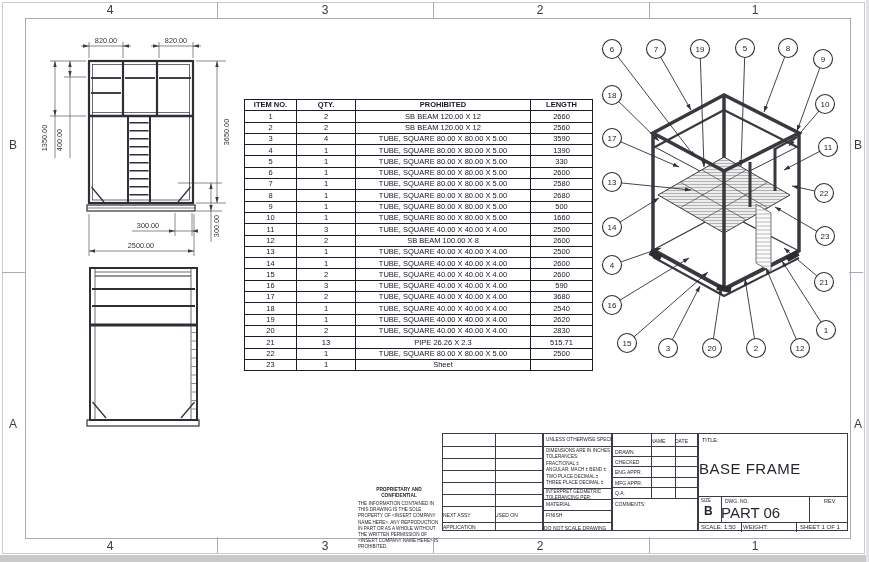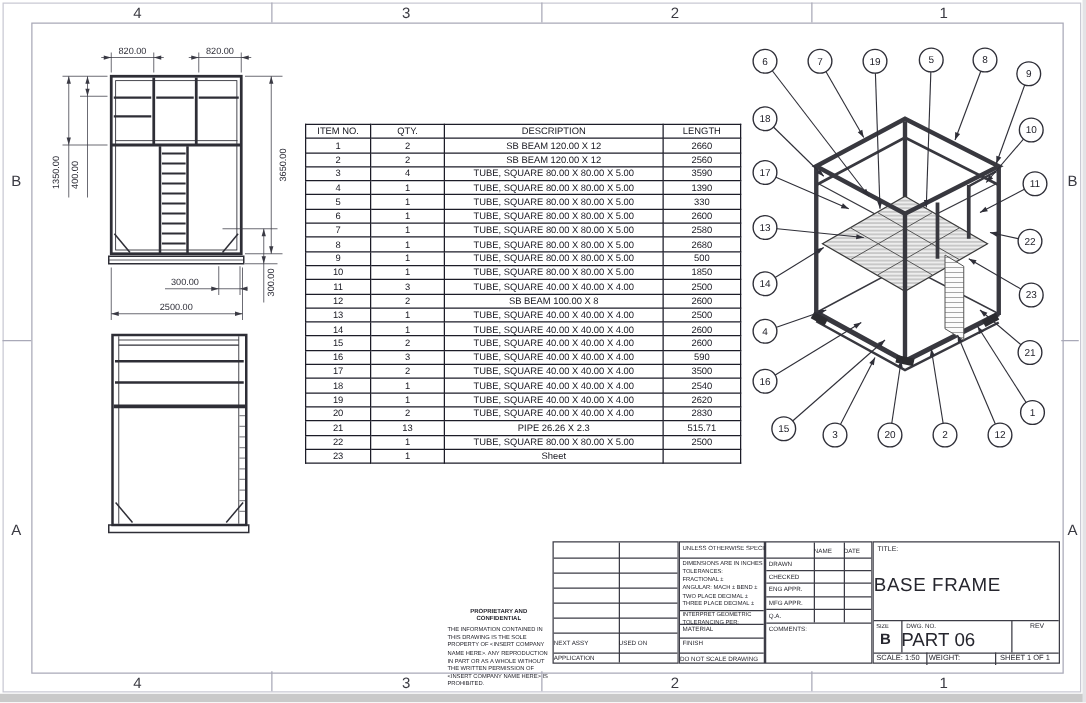--- a/index.html
+++ b/index.html
@@ -11,21 +11,21 @@
   .inner-frame{left:25px;top:18px;width:824px;height:519px;border:1px solid #a9a9b8;}
   .tickv{width:1px;background:#a9a9b8;}
   .tickh{height:1px;background:#a9a9b8;}
   .zone{width:40px;text-align:center;font-size:12px;color:#3a3a42;line-height:14px;}
   .zone-side{width:14px;text-align:center;font-size:12px;color:#3a3a42;line-height:14px;}
   
   .bom{left:244px;top:99px;}
   .bom table{border-collapse:collapse;table-layout:fixed;width:348px;border:1.5px solid #1c1c28;}
   .bom th,.bom td{border:1px solid #1c1c28;font-size:7.5px;line-height:1;text-align:center;
                   padding:0;height:10.3px;overflow:hidden;white-space:nowrap;font-weight:normal;color:#16161f;}
-  .bom th{font-weight:normal;text-align:center;}
+  .bom th{font-weight:bold;text-align:center;}
   
   .tb{box-sizing:border-box;border:1px solid #3c3c46;background:#fff;}
   .hl{position:absolute;height:1px;background:#3c3c46;left:0;right:0;}
   .vl{position:absolute;width:1px;background:#3c3c46;top:0;bottom:0;}
   .t5{font-size:5px;line-height:1.2;}
   .t6{font-size:6px;line-height:1.2;}
   .lbl{position:absolute;white-space:nowrap;color:#26262e;}
   .cen{text-align:left;}
   .prop{font-size:4.6px;line-height:1.35;color:#26262e;}
   .prop b{display:block;text-align:center;font-size:4.8px;margin-bottom:1px;}
@@ -297,21 +297,21 @@
       <colgroup>
           <col style="width:52px">
           <col style="width:59px">
           <col style="width:175px">
           <col style="width:62px">
         </colgroup>
       <thead>
         <tr>
           <th>ITEM NO.</th>
           <th>QTY.</th>
-          <th>DESCRIPTION</th>
+          <th>PROHIBITED</th>
           <th>LENGTH</th>
         </tr>
       </thead>
       <tbody>
           <tr>
             <td>1</td>
             <td>2</td>
             <td>SB BEAM 120.00 X 12</td>
             <td>2660</td>
           </tr>
@@ -360,21 +360,21 @@
           <tr>
             <td>9</td>
             <td>1</td>
             <td>TUBE, SQUARE 80.00 X 80.00 X 5.00</td>
             <td>500</td>
           </tr>
           <tr>
             <td>10</td>
             <td>1</td>
             <td>TUBE, SQUARE 80.00 X 80.00 X 5.00</td>
-            <td>1850</td>
+            <td>1660</td>
           </tr>
           <tr>
             <td>11</td>
             <td>3</td>
             <td>TUBE, SQUARE 40.00 X 40.00 X 4.00</td>
             <td>2500</td>
           </tr>
           <tr>
             <td>12</td>
             <td>2</td>
@@ -402,21 +402,21 @@
           <tr>
             <td>16</td>
             <td>3</td>
             <td>TUBE, SQUARE 40.00 X 40.00 X 4.00</td>
             <td>590</td>
           </tr>
           <tr>
             <td>17</td>
             <td>2</td>
             <td>TUBE, SQUARE 40.00 X 40.00 X 4.00</td>
-            <td>3500</td>
+            <td>3680</td>
           </tr>
           <tr>
             <td>18</td>
             <td>1</td>
             <td>TUBE, SQUARE 40.00 X 40.00 X 4.00</td>
             <td>2540</td>
           </tr>
           <tr>
             <td>19</td>
             <td>1</td>

